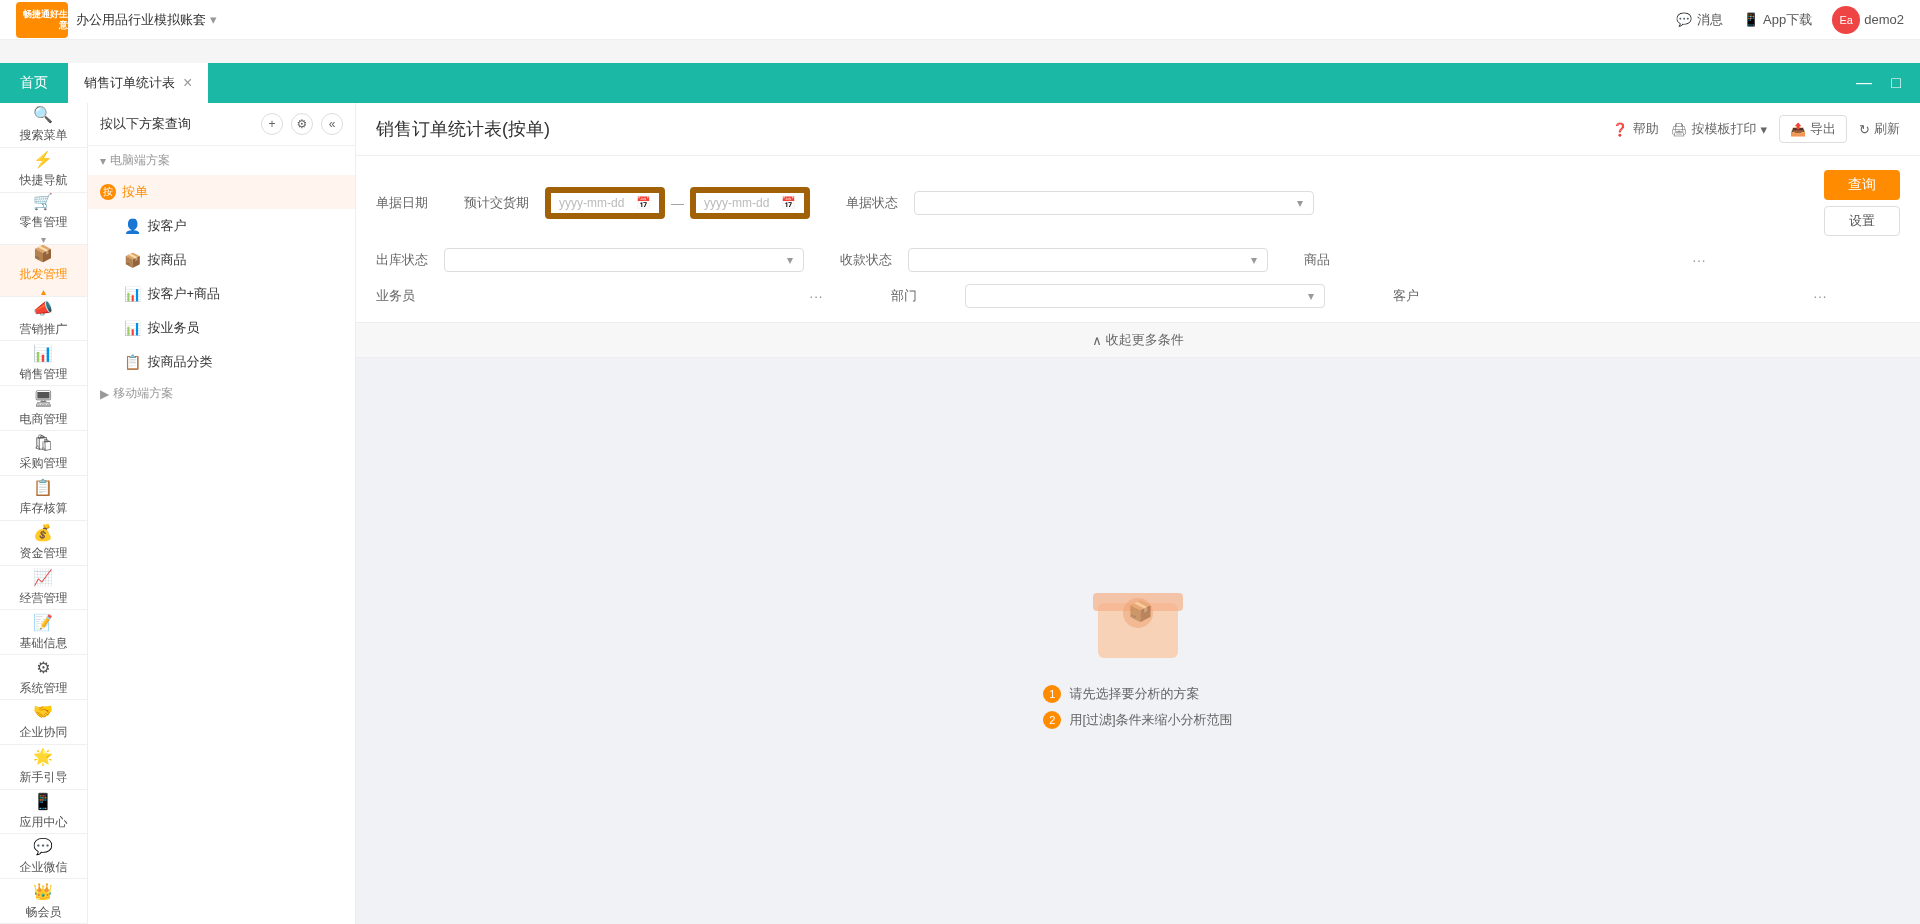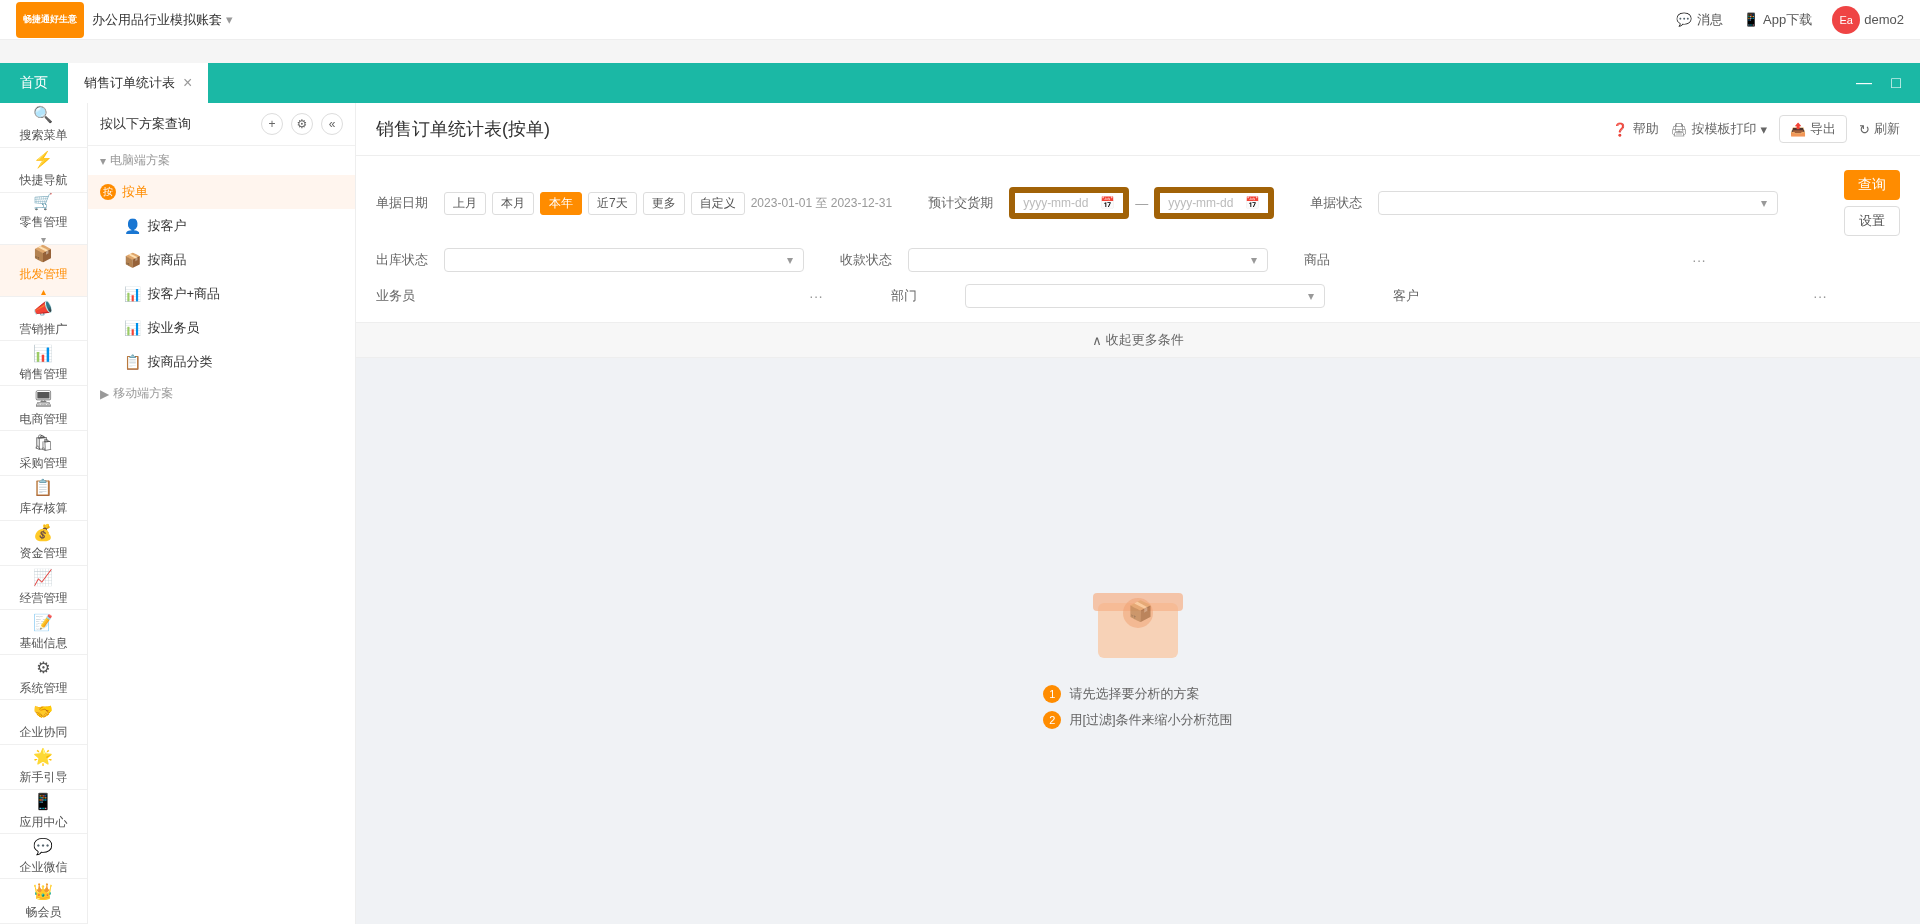--- a/index.html
+++ b/index.html
@@ -1,21 +1,21 @@
 <!DOCTYPE html>
 <html><head>
   <meta charset="utf-8">
   <style>
     * { margin: 0; padding: 0; box-sizing: border-box; }
     body { font-family: 'Microsoft YaHei', Arial, sans-serif; font-size: 13px; background: #f5f5f5; color: #333; width: 1920px; height: 924px; overflow: hidden; display: flex; flex-direction: column; }
 
     
     .topbar { height: 40px; background: #fff; display: flex; align-items: center; justify-content: space-between; padding: 0 16px; border-bottom: 1px solid #eee; flex-shrink: 0; }
     .topbar-left { display: flex; align-items: center; gap: 8px; }
-    .logo-box { width: 68px; height: 36px; background: #ff8c00; border-radius: 4px; display: flex; align-items: center; justify-content: center; color: white; font-size: 10px; font-weight: bold; line-height: 1.2; text-align: right; }
+    .logo-box { width: 52px; height: 36px; background: #ff8c00; border-radius: 4px; display: flex; align-items: center; justify-content: center; color: white; font-size: 10px; font-weight: bold; line-height: 1.2; text-align: right; }
     .app-subtitle { display: flex; align-items: center; gap: 4px; font-size: 13px; color: #333; }
     .topbar-right { display: flex; align-items: center; gap: 20px; color: #555; font-size: 13px; }
     .topbar-right-item { display: flex; align-items: center; gap: 4px; cursor: pointer; }
     .avatar { width: 28px; height: 28px; border-radius: 50%; background: #ef4444; display: flex; align-items: center; justify-content: center; color: white; font-size: 11px; }
 
     
     .tabbar { height: 40px; background: #1bb8a5; display: flex; align-items: center; padding: 0 0; flex-shrink: 0; margin-top: 23px; }
     .tab-home { padding: 0 20px; height: 100%; display: flex; align-items: center; color: white; font-size: 14px; cursor: pointer; }
     .tab-active { background: white; color: #333; border-radius: 0; height: 100%; display: flex; align-items: center; padding: 0 16px; gap: 8px; font-size: 13px; }
     .tab-close { color: #999; cursor: pointer; font-size: 16px; }
@@ -66,21 +66,21 @@
     .date-shortcuts { display: flex; gap: 6px; align-items: center; }
     .date-btn { padding: 2px 8px; border-radius: 3px; font-size: 12px; cursor: pointer; border: 1px solid #ddd; color: #555; background: white; }
     .date-btn.active { background: #ff8c00; color: white; border-color: #ff8c00; }
     .date-range { display: flex; align-items: center; gap: 6px; }
     .date-input { border: 6px solid #a16207; border-radius: 4px; padding: 3px 8px; font-size: 12px; color: #999; width: 120px; display: flex; align-items: center; justify-content: space-between; }
     .date-separator { color: #999; }
     .select-input { border: 1px solid #ddd; border-radius: 4px; padding: 4px 10px; font-size: 13px; color: #333; min-width: 200px; display: flex; align-items: center; justify-content: space-between; cursor: pointer; }
     .select-input .placeholder { color: #bbb; }
     .chevron { color: #999; font-size: 12px; }
     .more-dots { color: #999; font-size: 14px; cursor: pointer; }
-    .query-btn { background: #ff8c00; color: white; border: none; border-radius: 4px; padding: 6px 4px; font-size: 14px; cursor: pointer; }
+    .query-btn { background: #ff8c00; color: white; border: none; border-radius: 4px; padding: 6px 24px; font-size: 14px; cursor: pointer; }
     .set-btn { background: white; color: #555; border: 1px solid #ddd; border-radius: 4px; padding: 5px 14px; font-size: 13px; cursor: pointer; }
     .single-status-select { min-width: 350px; }
 
     
     .collapse-bar { background: #f7f7f7; border-bottom: 1px solid #eee; padding: 8px 0; display: flex; align-items: center; justify-content: center; cursor: pointer; flex-shrink: 0; }
     .collapse-text { color: #666; font-size: 13px; display: flex; align-items: center; gap: 4px; }
 
     
     .empty-state { flex: 1; display: flex; flex-direction: column; align-items: center; justify-content: center; gap: 12px; }
     .empty-steps { display: flex; flex-direction: column; gap: 8px; }
@@ -284,29 +284,20 @@
             <span>↻</span>
             <span>刷新</span>
           </div>
         </div>
       </div>
 
       <div class="filter-area">
 
         <div class="filter-row">
           <span class="filter-label">单据日期</span>
-          <div class="date-shortcuts">
-            <button class="date-btn">上月</button>
-            <button class="date-btn">本月</button>
-            <button class="date-btn active">本年</button>
-            <button class="date-btn">近7天</button>
-            <button class="date-btn">更多</button>
-            <button class="date-btn">自定义</button>
-            <span style="color:#999;font-size:12px;">2023-01-01 至 2023-12-31</span>
-          </div>
 
           <span class="filter-label" style="margin-left:20px;">预计交货期</span>
           <div class="date-range">
             <div class="date-input">
               <span style="color:#bbb;">yyyy-mm-dd</span>
               <span style="color:#e87c3e;">📅</span>
             </div>
             <span class="date-separator">—</span>
             <div class="date-input">
               <span style="color:#bbb;">yyyy-mm-dd</span>

